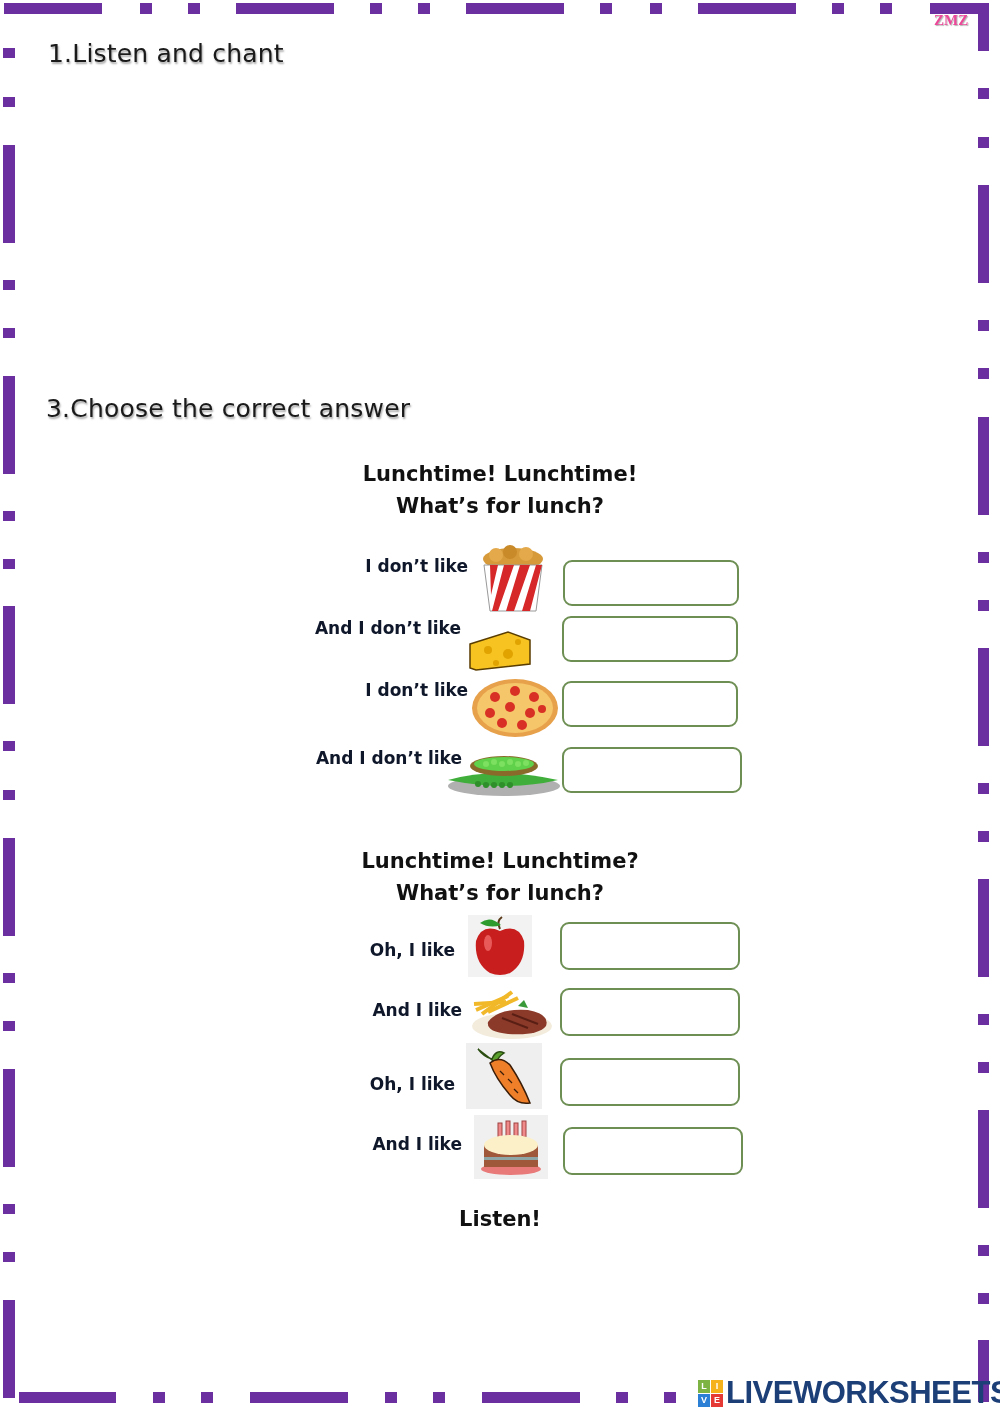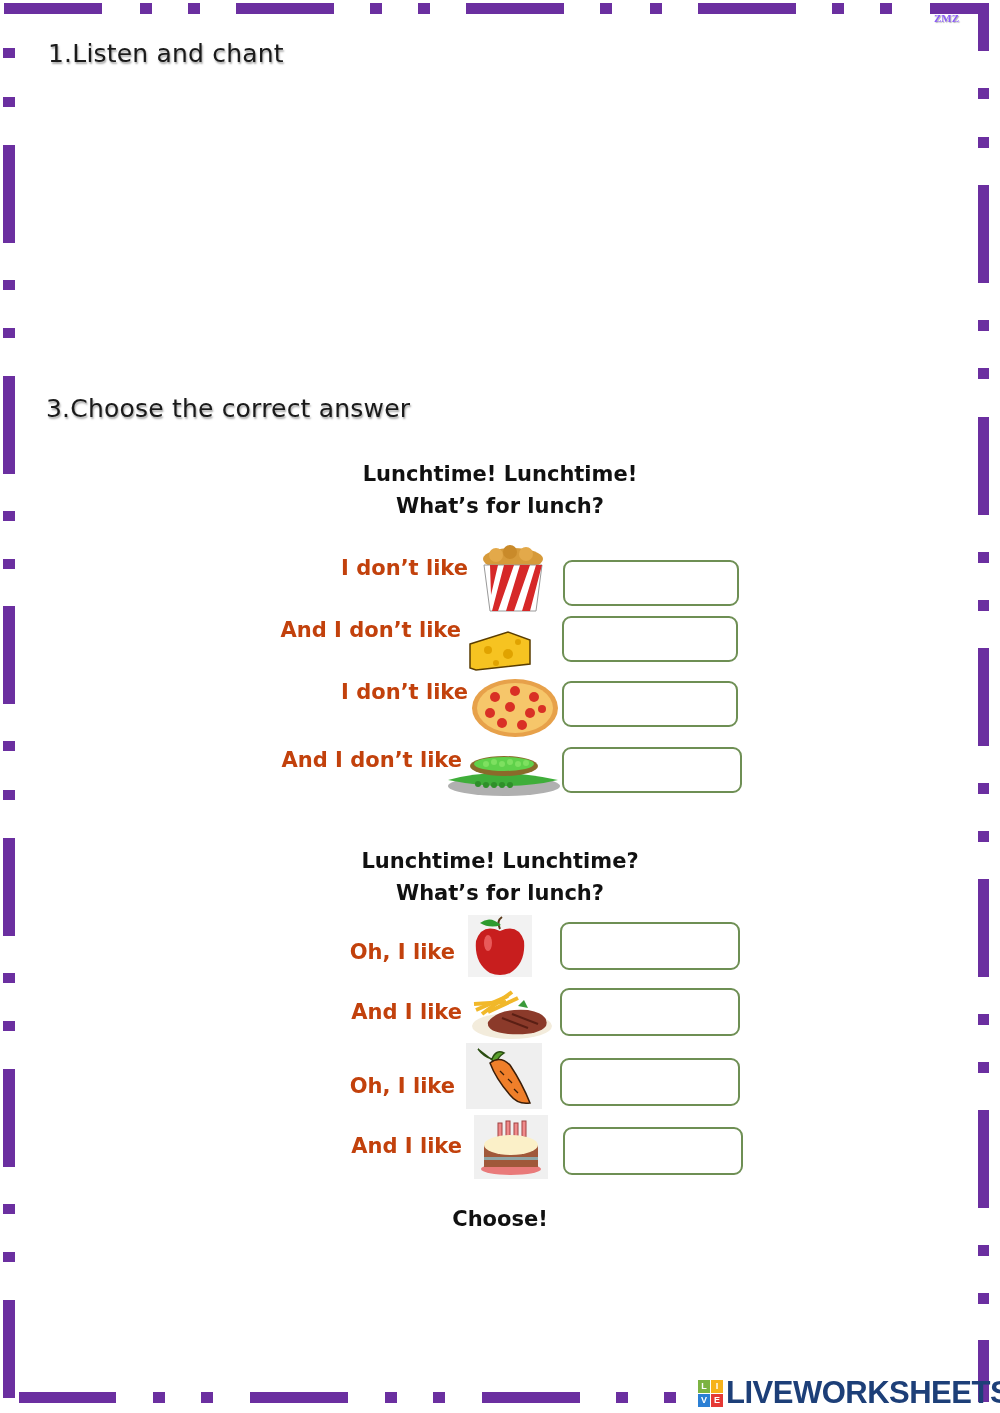--- a/index.html
+++ b/index.html
@@ -2,25 +2,25 @@
 <html><head>
 <meta charset="utf-8">
 <style>
   html, body { margin:0; padding:0; }
   body { width:1000px; height:1413px; position:relative; background:#ffffff; overflow:hidden;
          font-family:"Liberation Sans", sans-serif; color:#111; }
   .seg { position:absolute; background:#6b2fa0; }
   .heading { position:absolute; font-family:"DejaVu Sans", sans-serif; font-size:25px; color:#1a1a1a;
              text-shadow:1px 2px 2px rgba(0,0,0,0.35); letter-spacing:0.2px; }
   .zmz { position:absolute; left:934px; top:12px; font-family:"Liberation Serif", serif; font-weight:bold;
-         font-size:11px; color:#8b5cf6; text-shadow:1px 1px 1px rgba(0,0,0,0.3); }
+         font-size:15px; color:#ec4899; text-shadow:1px 1px 1px rgba(0,0,0,0.3); }
   .center-line { position:absolute; left:0; width:1000px; text-align:center; font-weight:bold; font-size:21px;
                  font-family:"DejaVu Sans", sans-serif; color:#111; }
-  .row-label { position:absolute; font-weight:bold; font-size:21px; font-family:"DejaVu Sans", sans-serif;
-               color:#c2410c; text-align:right; white-space:nowrap; }
+  .row-label { position:absolute; font-weight:bold; font-size:17px; font-family:"DejaVu Sans", sans-serif;
+               color:#0f172a; text-align:right; white-space:nowrap; }
   .answer-box { position:absolute; width:176px; height:46px; border:2px solid #6e8f54; border-radius:9px;
                 background:#fff; box-sizing:border-box; cursor:text; }
   .food { position:absolute; }
   .logo { position:absolute; left:698px; top:1378px; height:30px; display:flex; align-items:center; }
   .logo-blocks { display:grid; grid-template-columns:12px 12px; grid-template-rows:13px 13px; gap:1px; margin-right:3px; }
   .logo-blocks span { display:flex; align-items:center; justify-content:center; font-size:9px; font-weight:bold; color:#fff; }
   .logo-text { font-family:"Liberation Sans", sans-serif; font-weight:bold; font-size:31px; color:#1d3f78; letter-spacing:-0.5px; }
 </style>
 </head>
 <body>
@@ -230,21 +230,21 @@
         <rect x="48" y="6" width="4" height="16"></rect>
       </g>
     <ellipse cx="37" cy="54" rx="30" ry="6" fill="#e97a7a"></ellipse>
     <rect x="10" y="30" width="54" height="22" fill="#a0583a"></rect>
     <rect x="10" y="42" width="54" height="3" fill="#8fa6a6"></rect>
     <ellipse cx="37" cy="30" rx="27" ry="10" fill="#fbf0c8"></ellipse>
   </svg>
 </div>
 <div class="answer-box" style="left:563px;top:1127px;width:180px;height:48px;"></div>
 
-<div class="center-line" style="top:1207px;">Choose!</div>
+<div class="center-line" style="top:1207px;">Listen!</div>
 
 <div class="logo">
   <div class="logo-blocks">
     <span style="background:#7cb342;">L</span>
     <span style="background:#f6b21b;">I</span>
     <span style="background:#2b7fd4;">V</span>
     <span style="background:#e53935;">E</span>
   </div>
   <span class="logo-text">LIVEWORKSHEETS</span>
 </div>

